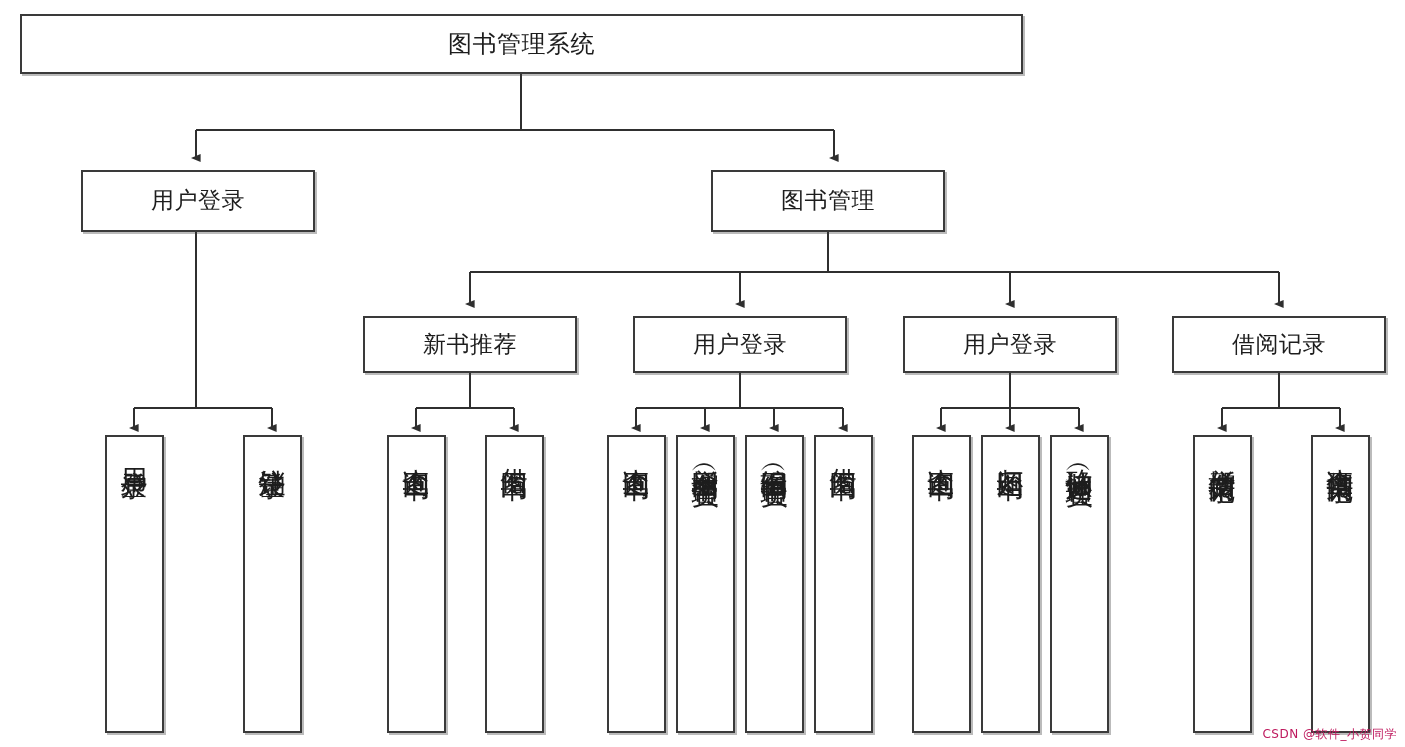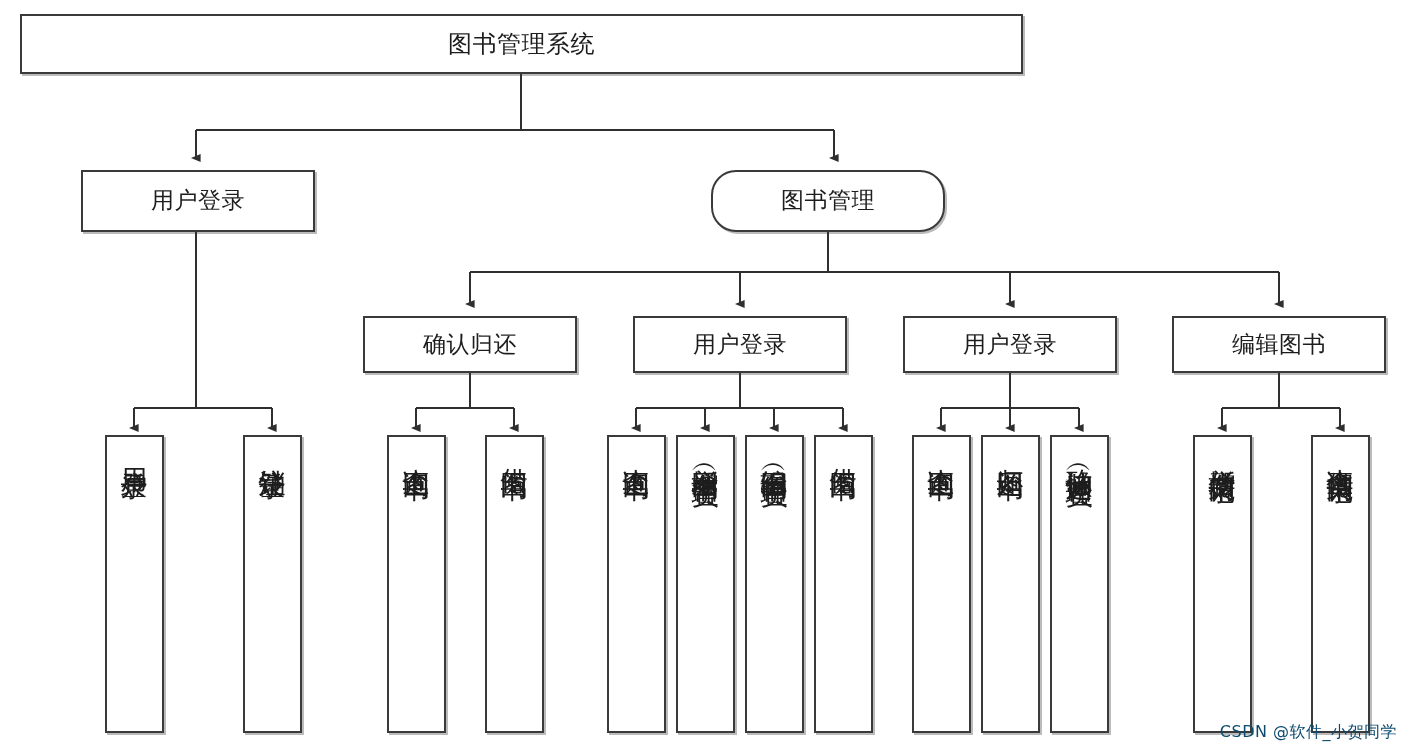--- a/index.html
+++ b/index.html
@@ -56,22 +56,22 @@
     text-orientation:upright;
     font-size:27px;
     letter-spacing:2px;
     line-height:1;
     white-space:pre;
   }
   .watermark{
     position:absolute;
     right:8px;
     bottom:4px;
-    font-size:16px;
-    color:#0c4a6e;
+    font-size:12px;
+    color:#be185d;
     letter-spacing:0.5px;
     user-select:none;
     white-space:nowrap;
   }
 </style>
 </head>
 <body>
 
 <div id="canvas">
 
@@ -125,35 +125,35 @@
     </g>
   </svg>
 
   <div class="node horiz root" style="left:20px; top:14px; width:1003px; height:60px;">
     <span class="node-label">图书管理系统</span>
   </div>
 
   <div class="node horiz" style="left:81px; top:170px; width:234px; height:62px;">
     <span class="node-label">用户登录</span>
   </div>
-  <div class="node horiz" style="left:711px; top:170px; width:234px; height:62px;border-radius:25px;">
+  <div class="node horiz" style="left:711px; top:170px; width:234px; height:62px;">
     <span class="node-label">图书管理</span>
   </div>
 
   <div class="node horiz" style="left:363px; top:316px; width:214px; height:57px;">
-    <span class="node-label">确认归还</span>
+    <span class="node-label">新书推荐</span>
   </div>
   <div class="node horiz" style="left:633px; top:316px; width:214px; height:57px;">
     <span class="node-label">用户登录</span>
   </div>
   <div class="node horiz" style="left:903px; top:316px; width:214px; height:57px;">
     <span class="node-label">用户登录</span>
   </div>
   <div class="node horiz" style="left:1172px; top:316px; width:214px; height:57px;">
-    <span class="node-label">编辑图书</span>
+    <span class="node-label">借阅记录</span>
   </div>
 
   <div class="node vert" style="left:105px; top:435px; width:59px; height:298px;">
     <span class="node-label">用户登录</span>
   </div>
   <div class="node vert" style="left:243px; top:435px; width:59px; height:298px;">
     <span class="node-label">注销登录</span>
   </div>
 
   <div class="node vert" style="left:387px; top:435px; width:59px; height:298px;">

